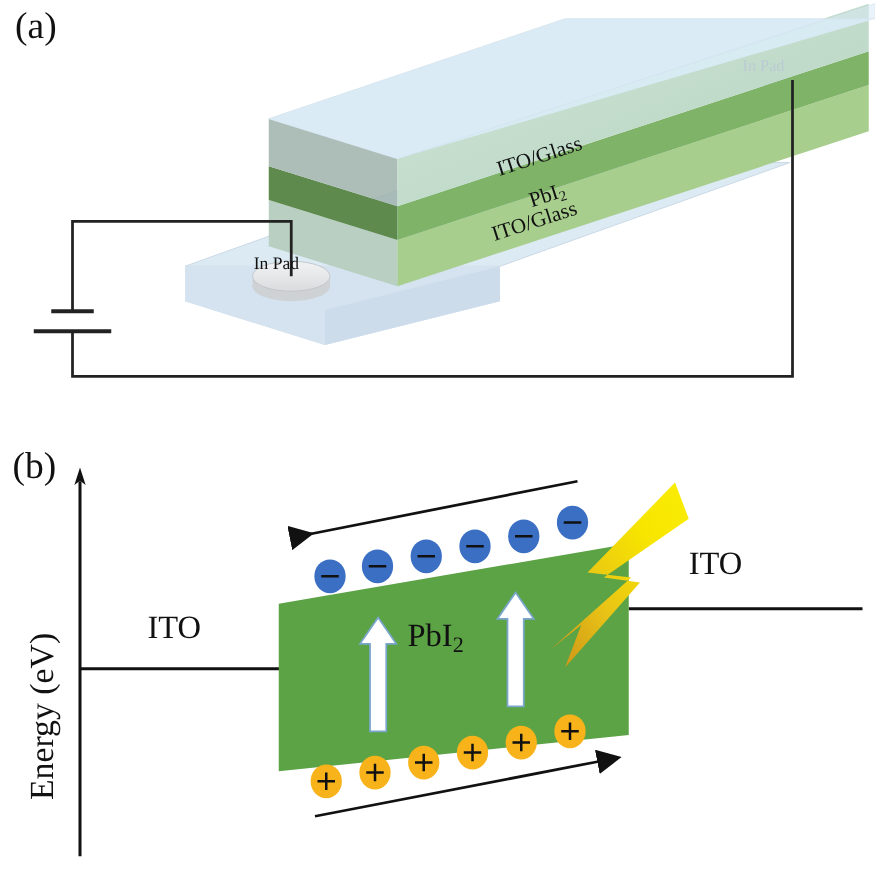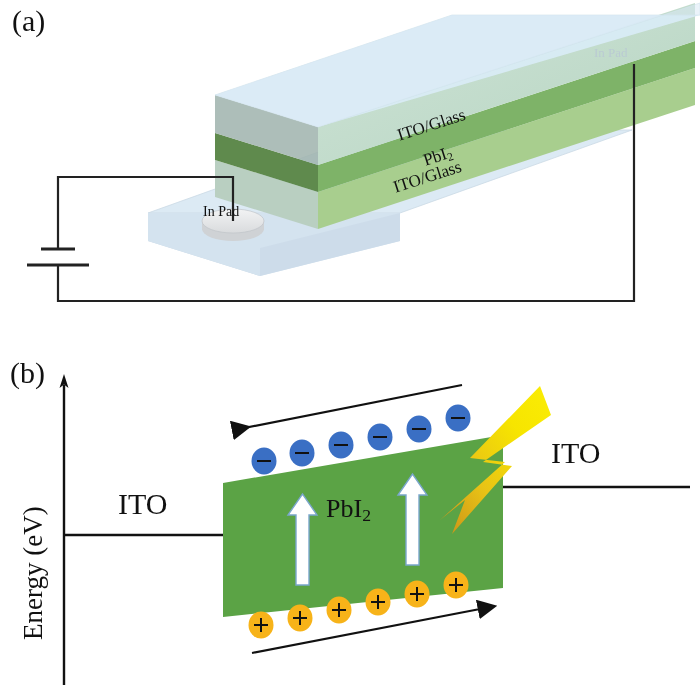--- a/index.html
+++ b/index.html
@@ -18,21 +18,21 @@
   #label-b{left:10px;top:356px;}
   .svg-layer{position:absolute;left:0;top:0;width:700px;height:700px;}
   .txt{
     position:absolute;
     font-family:"Liberation Serif","DejaVu Serif",serif;
     color:#111;white-space:nowrap;
   }
   .stack-lbl{font-size:17px;transform-origin:left center;}
   .inpad-lbl{font-size:14px;}
   .inpad-ghost{font-size:13px;color:#b9c8d4;opacity:.85;}
-  .ito-lbl{font-size:30px;}
+  .ito-lbl{font-size:26px;}
   .pbi2-lbl{font-size:26px;}
   .energy-lbl{
     font-size:27px;
     transform:rotate(-90deg);
     transform-origin:left top;
   }
   sub{font-size:.68em;vertical-align:-0.25em;}
 </style>
 </head>
 <body>

